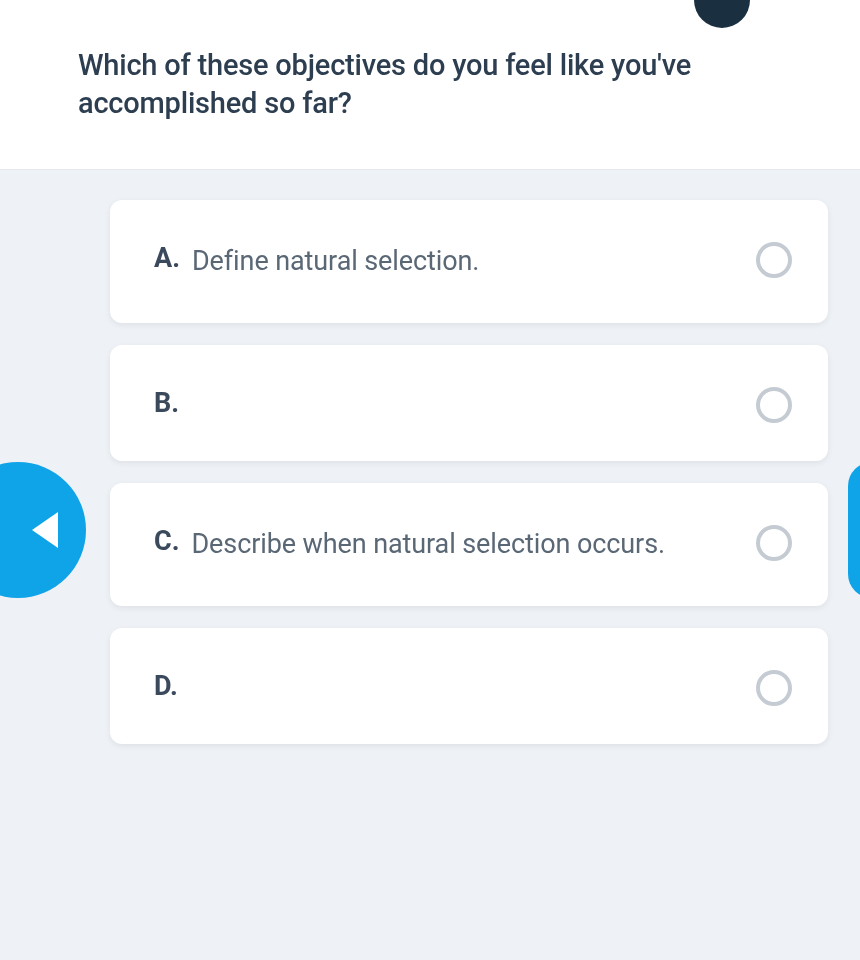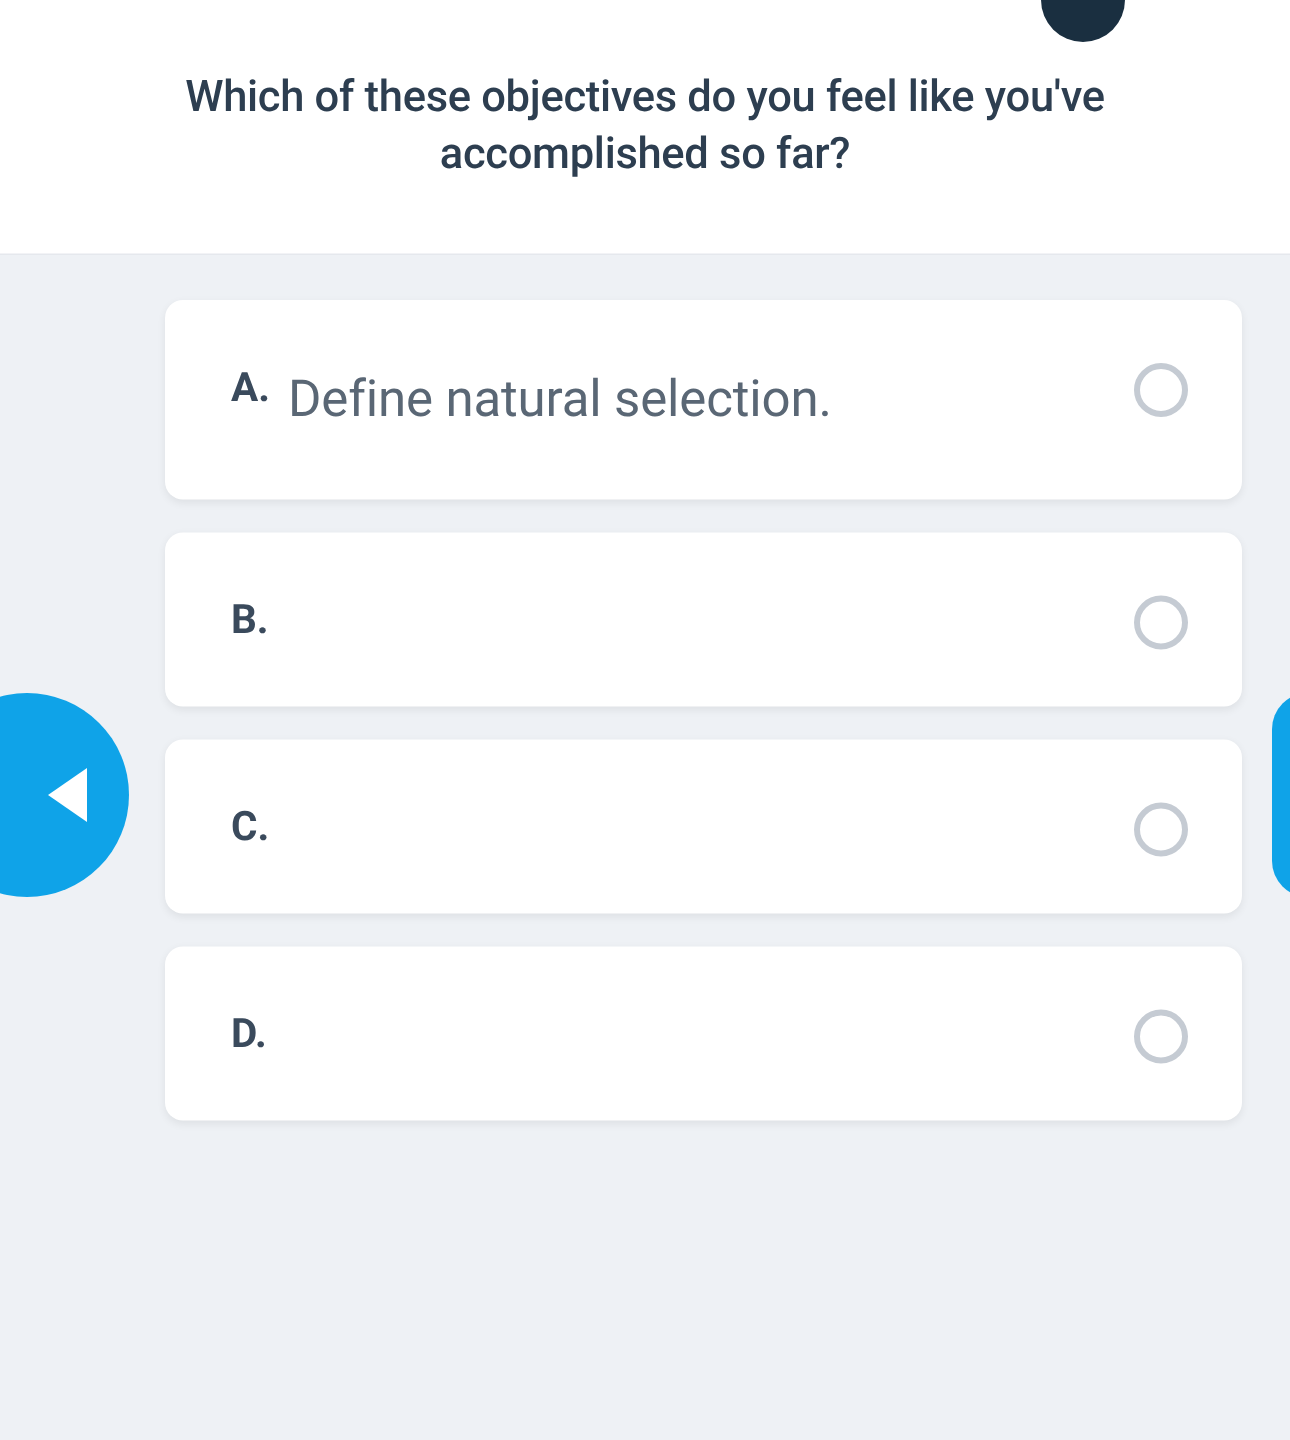--- a/index.html
+++ b/index.html
@@ -32,21 +32,20 @@
       height: 56px;
       border-radius: 50%;
       background: #1a2f40;
     }
     .question-text {
       font-size: 29px;
       font-weight: 500;
       color: #2d3e50;
       line-height: 1.3;
       letter-spacing: -0.2px;
-      text-align: center;
     }
     .options-container {
       padding: 30px 32px 30px 110px;
     }
     .option-card {
       background: #ffffff;
       border-radius: 12px;
       box-shadow: 0 2px 6px rgba(0, 0, 0, 0.07);
       padding: 42px 36px 42px 44px;
       margin-bottom: 22px;
@@ -56,21 +55,21 @@
       cursor: pointer;
       position: relative;
     }
     .option-letter {
       font-size: 27px;
       font-weight: 700;
       color: #3a4a5c;
       flex-shrink: 0;
     }
     .option-text {
-      font-size: 34px;
+      font-size: 27px;
       font-weight: 400;
       color: #5a6775;
       line-height: 1.45;
       flex: 1;
       padding-right: 50px;
       letter-spacing: -0.1px;
     }
     .radio-circle {
       position: absolute;
       right: 36px;
@@ -131,20 +130,21 @@
     <span class="radio-circle"></span>
   </div>
 
   <div class="option-card">
     <span class="option-letter">B.</span>
     <span class="radio-circle"></span>
   </div>
 
   <div class="option-card">
     <span class="option-letter">C.</span>
+    <span class="option-text">Describe when natural selection occurs.</span>
     <span class="radio-circle"></span>
   </div>
 
   <div class="option-card">
     <span class="option-letter">D.</span>
     <span class="radio-circle"></span>
   </div>
 </div>
 
 <div class="nav-prev">

